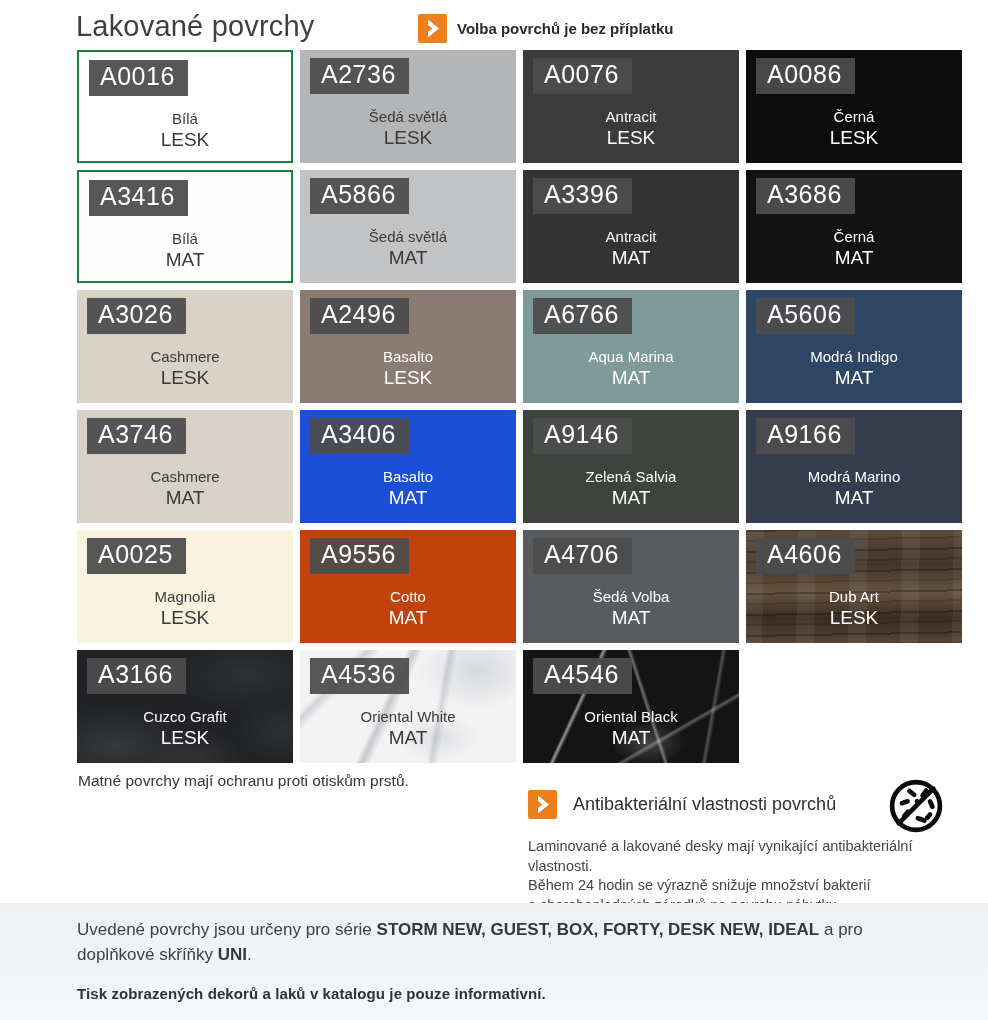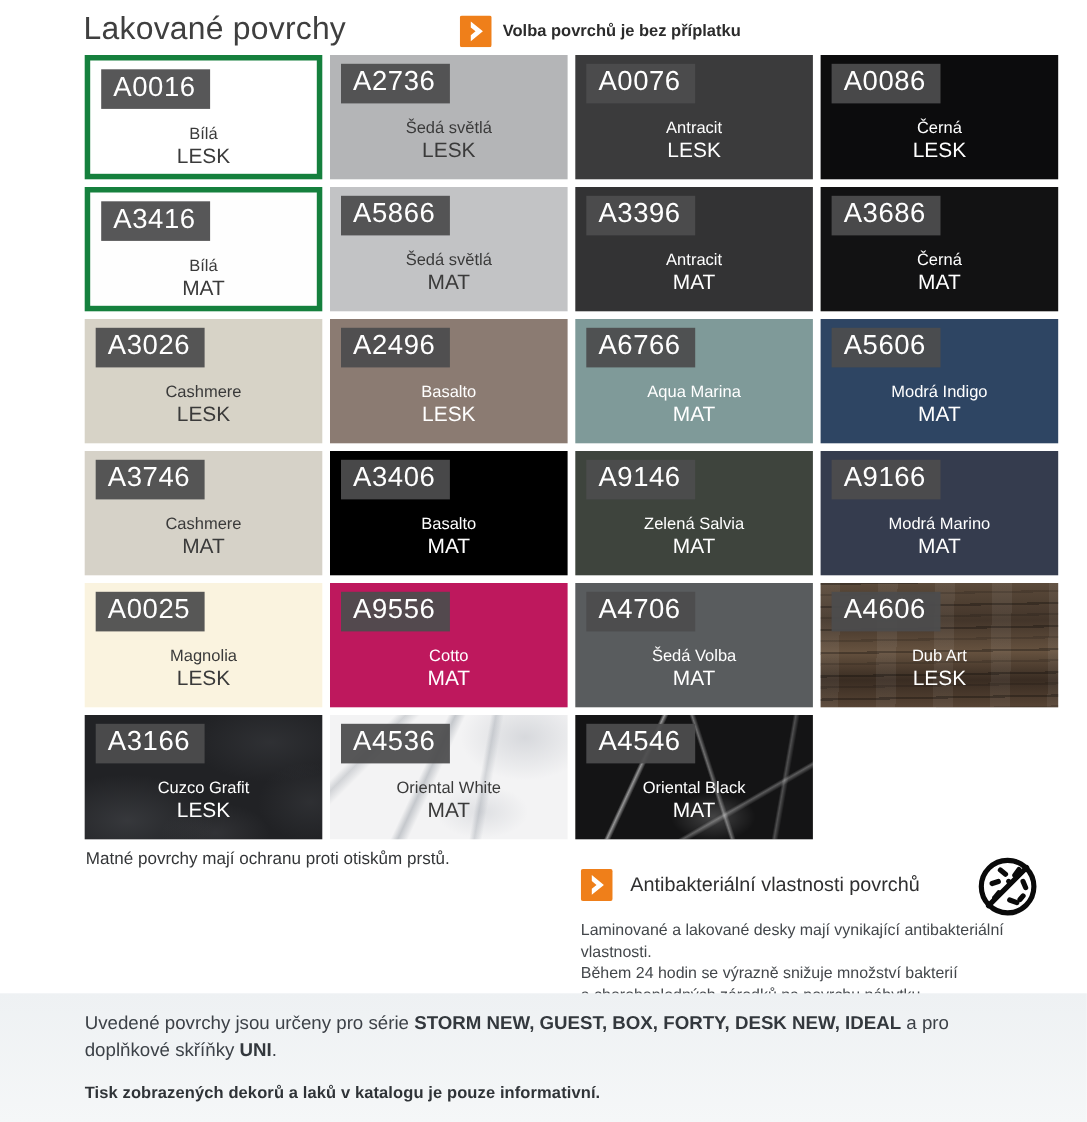--- a/index.html
+++ b/index.html
@@ -24,21 +24,21 @@
   }
   .note-label{font-size:15px;font-weight:700;color:#2b2b2b;}
 
   
   .grid{
     position:absolute;left:77px;top:50px;width:885px;
     display:grid;grid-template-columns:repeat(4,216px);
     grid-auto-rows:113px;gap:7px;
   }
   .swatch{position:relative;box-sizing:border-box;}
-  .swatch.bordered{border:5px solid #15803d;}
+  .swatch.bordered{border:2px solid #15803d;}
   .code-badge{
     position:absolute;left:10px;top:8px;
     background:rgba(77,77,78,.94);color:#ffffff;
     font-size:25px;line-height:1.25;padding:1px 13px 4px 11px;
     letter-spacing:.5px;
   }
   .swatch-name{
     position:absolute;left:0;right:0;top:58px;text-align:center;
     font-size:15px;color:#3a3a3a;line-height:18px;
   }
@@ -188,41 +188,41 @@
       <div class="swatch light-text" style="background: rgb(46, 69, 99);">
         <div class="code-badge">A5606</div>
         <div class="swatch-name">Modrá Indigo</div>
         <div class="swatch-finish">MAT</div>
       </div>
       <div class="swatch" style="background: rgb(214, 210, 200);">
         <div class="code-badge">A3746</div>
         <div class="swatch-name">Cashmere</div>
         <div class="swatch-finish">MAT</div>
       </div>
-      <div class="swatch light-text" style="background: #000000;">
+      <div class="swatch light-text" style="background: #1d4ed8;">
         <div class="code-badge">A3406</div>
         <div class="swatch-name">Basalto</div>
         <div class="swatch-finish">MAT</div>
       </div>
       <div class="swatch light-text" style="background: rgb(62, 68, 61);">
         <div class="code-badge">A9146</div>
         <div class="swatch-name">Zelená Salvia</div>
         <div class="swatch-finish">MAT</div>
       </div>
       <div class="swatch light-text" style="background: rgb(53, 60, 78);">
         <div class="code-badge">A9166</div>
         <div class="swatch-name">Modrá Marino</div>
         <div class="swatch-finish">MAT</div>
       </div>
       <div class="swatch" style="background: rgb(250, 243, 223);">
         <div class="code-badge">A0025</div>
         <div class="swatch-name">Magnolia</div>
         <div class="swatch-finish">LESK</div>
       </div>
-      <div class="swatch light-text" style="background: #be185d;">
+      <div class="swatch light-text" style="background: #c2410c;">
         <div class="code-badge">A9556</div>
         <div class="swatch-name">Cotto</div>
         <div class="swatch-finish">MAT</div>
       </div>
       <div class="swatch light-text" style="background: rgb(89, 92, 94);">
         <div class="code-badge">A4706</div>
         <div class="swatch-name">Šedá Volba</div>
         <div class="swatch-finish">MAT</div>
       </div>
       <div class="swatch tx-wood light-text">

